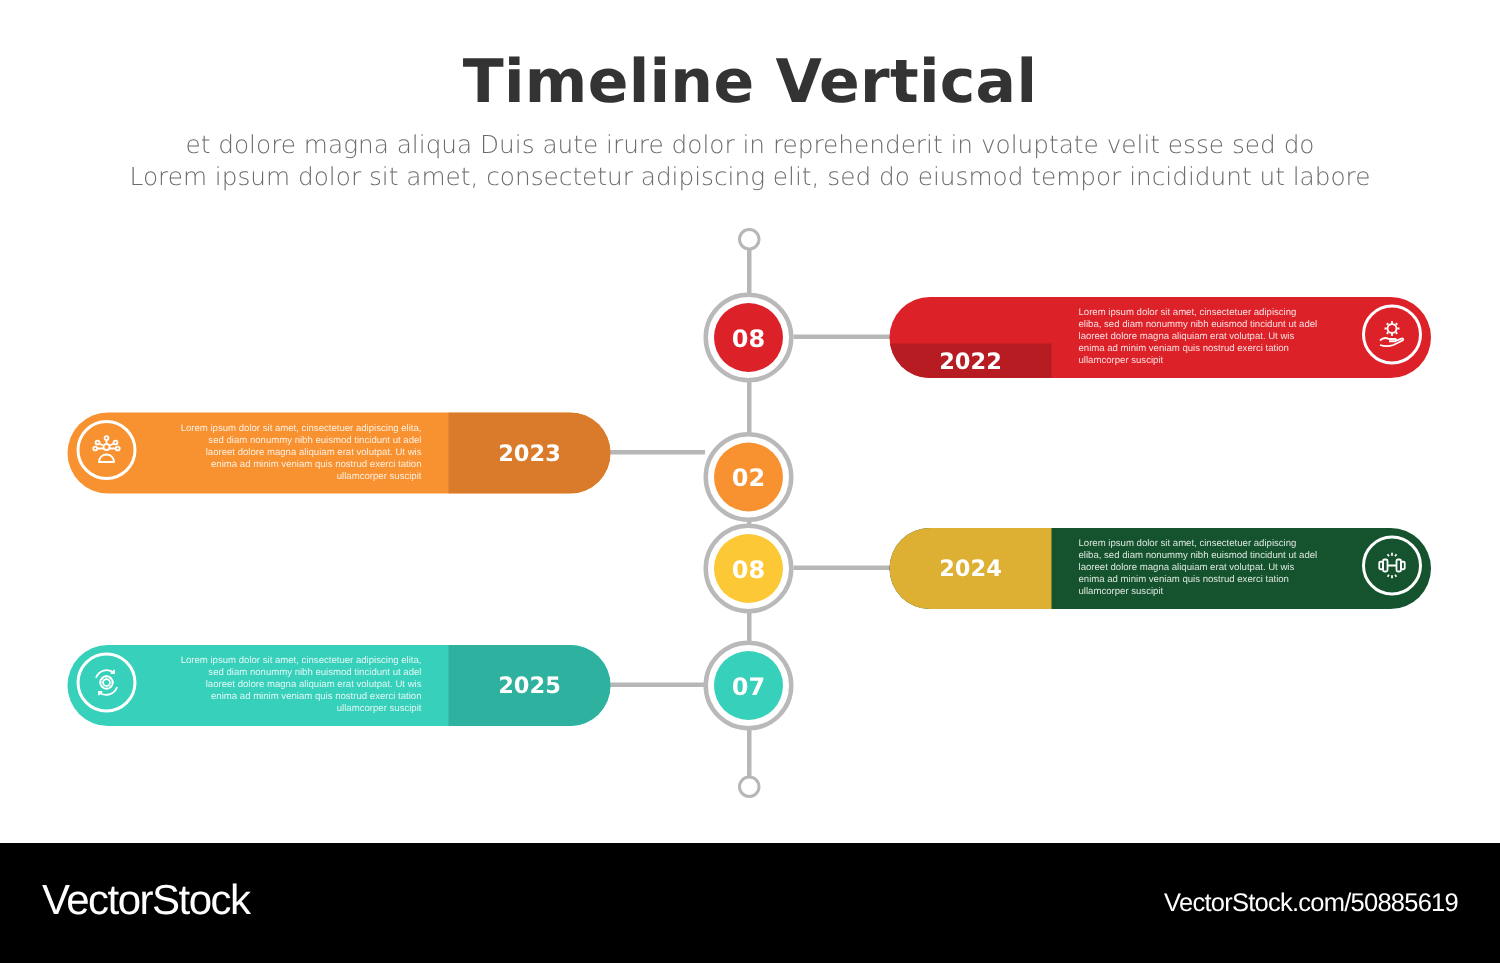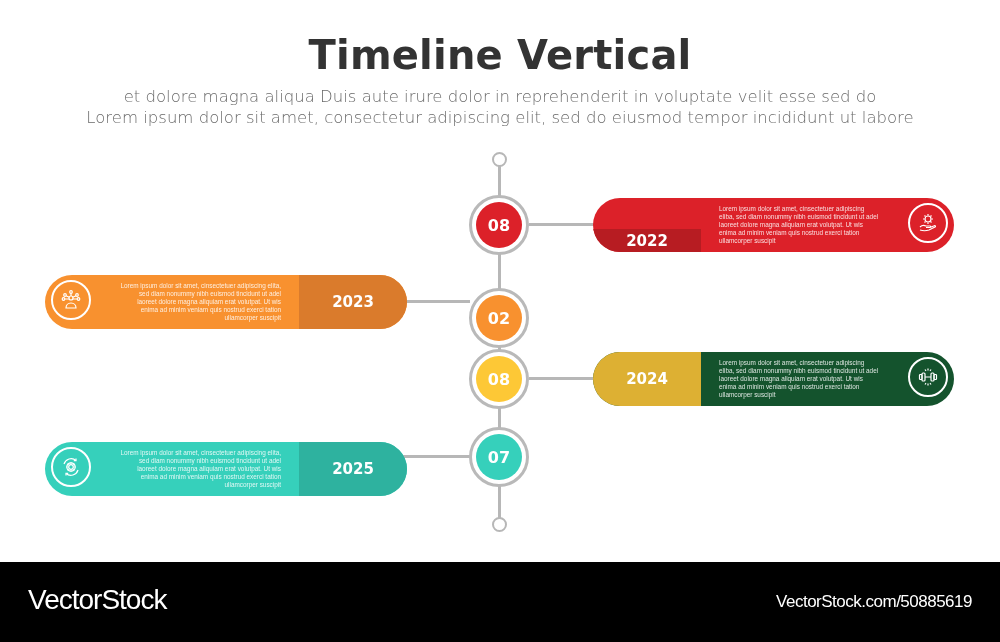--- a/index.html
+++ b/index.html
@@ -101,21 +101,21 @@
         <rect x="5" y="7" width="3" height="8" rx="1"></rect>
           <rect x="14" y="7" width="3" height="8" rx="1"></rect>
         <rect x="2.5" y="8.5" width="2.5" height="5" rx="0.8"></rect>
           <rect x="17" y="8.5" width="2.5" height="5" rx="0.8"></rect>
         <path d="M8 11h6M11 2.5v2M8 3.5l1 1.3M14 3.5l-1 1.3M11 17.5v2M8 18.5l1-1.3M14 18.5l-1-1.3"></path>
       </svg>
     </div>
   </div>
 </div>
 
-<div class="card left" style="top:430px; background:#36d0bb;margin-top:12px;">
+<div class="card left" style="top:430px; background:#36d0bb;">
   <div class="body">
     <div class="icon-ring">
       <svg width="22" height="22" viewBox="0 0 22 22" fill="none" stroke="#fff" stroke-width="1.2">
         <circle cx="11" cy="11" r="2.3"></circle>
         <path d="M11 6.3v1.4M11 14.3v1.4M6.3 11h1.4M14.3 11h1.4M7.7 7.7l1 1M13.3 13.3l1 1M14.3 7.7l-1 1M8.7 13.3l-1 1"></path>
         <circle cx="11" cy="11" r="4.2"></circle>
         <path d="M4 8a7.5 7.5 0 0 1 12-3.5M18 14a7.5 7.5 0 0 1-12 3.5"></path>
         <path d="M16 2.5v2.2h-2.2M6 19.5v-2.2h2.2"></path>
       </svg>
     </div>

